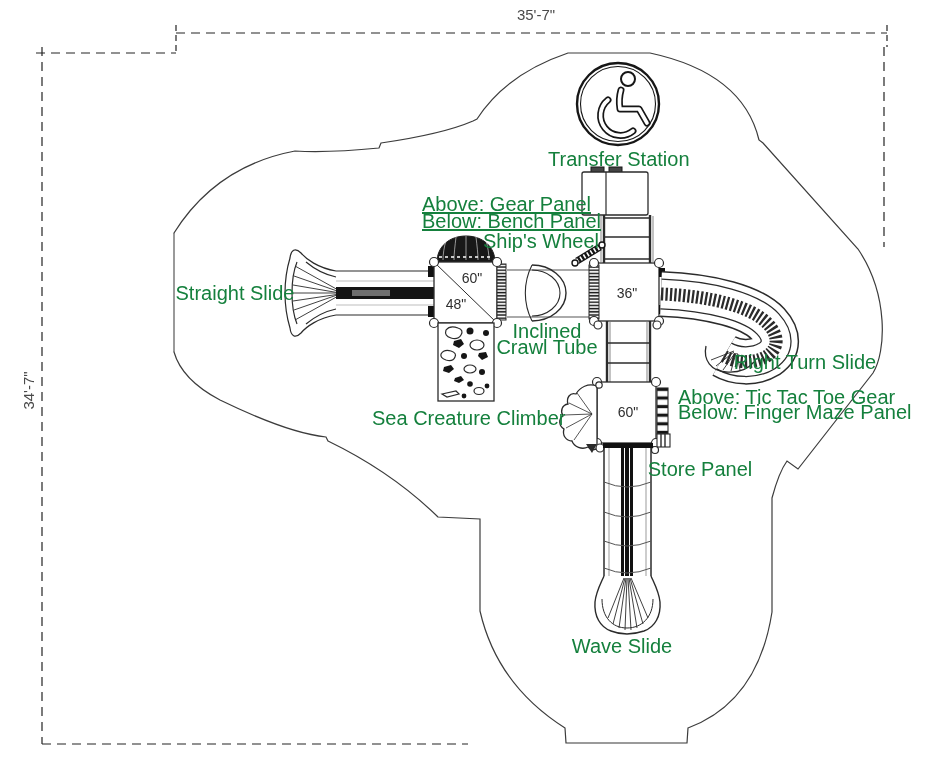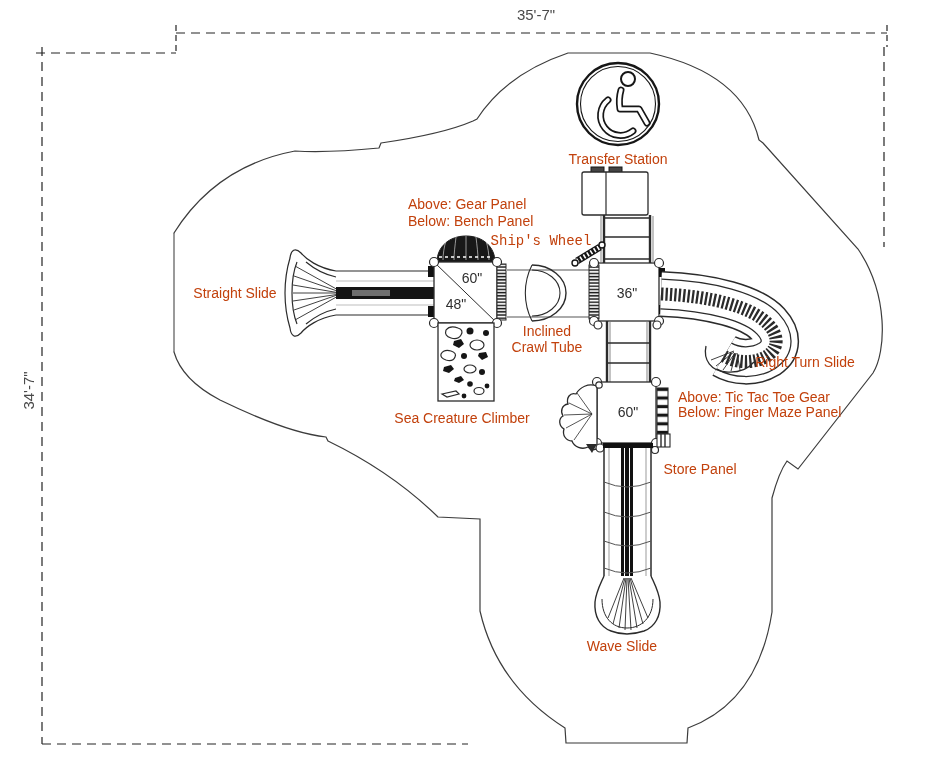--- a/index.html
+++ b/index.html
@@ -1,21 +1,21 @@
 <!DOCTYPE html>
 <html><head>
 <meta charset="utf-8">
 <style>
   html,body{margin:0;padding:0;background:#fff;}
   #stage{
     position:relative;width:931px;height:773px;background:#ffffff;overflow:hidden;
     font-family:"Liberation Sans","DejaVu Sans",sans-serif;color:#2f2f2f;
   }
   #lineart{position:absolute;left:0;top:0;}
-  .lbl{position:absolute;font-size:14px;line-height:17px;color:#c2410c;white-space:nowrap;}
+  .lbl{position:absolute;font-size:20px;line-height:17px;color:#15803d;white-space:nowrap;}
   .ctr{text-align:center;}
   .dim{font-size:15px;color:#4a4a4a;}
   .rot{transform:rotate(-90deg);transform-origin:center center;}
   .deck-size{font-size:14px;color:#2f2f2f;}
 </style>
 </head>
 <body>
 
 <div id="stage">
 
@@ -296,26 +296,26 @@
     </g>
   </g>
 </svg>
 
   <div class="lbl dim ctr" style="left:496px;top:6px;width:80px;">35'-7"</div>
 
   <div class="lbl dim ctr rot" style="left:-12px;top:382px;width:80px;">34'-7"</div>
 
   <div class="lbl ctr" style="left:548px;top:151px;width:140px;">Transfer Station</div>
 
-  <div class="lbl" style="left:408px;top:196px;">
+  <div class="lbl" style="left:422px;top:196px;text-decoration:underline;">
     <div>Above: Gear Panel</div>
     <div>Below: Bench Panel</div>
   </div>
 
-  <div class="lbl ctr" style="left:481px;top:233px;width:120px;font-family:Liberation Mono, monospace;">Ship's Wheel</div>
+  <div class="lbl ctr" style="left:481px;top:233px;width:120px;">Ship's Wheel</div>
 
   <div class="lbl ctr" style="left:165px;top:285px;width:140px;">Straight Slide</div>
 
   <div class="lbl ctr deck-size" style="left:452px;top:270px;width:40px;">60"</div>
   <div class="lbl ctr deck-size" style="left:436px;top:296px;width:40px;">48"</div>
   <div class="lbl ctr deck-size" style="left:607px;top:285px;width:40px;">36"</div>
   <div class="lbl ctr deck-size" style="left:608px;top:404px;width:40px;">60"</div>
 
   <div class="lbl ctr" style="left:487px;top:323px;width:120px;line-height:16px;">
     <div>Inclined</div>

